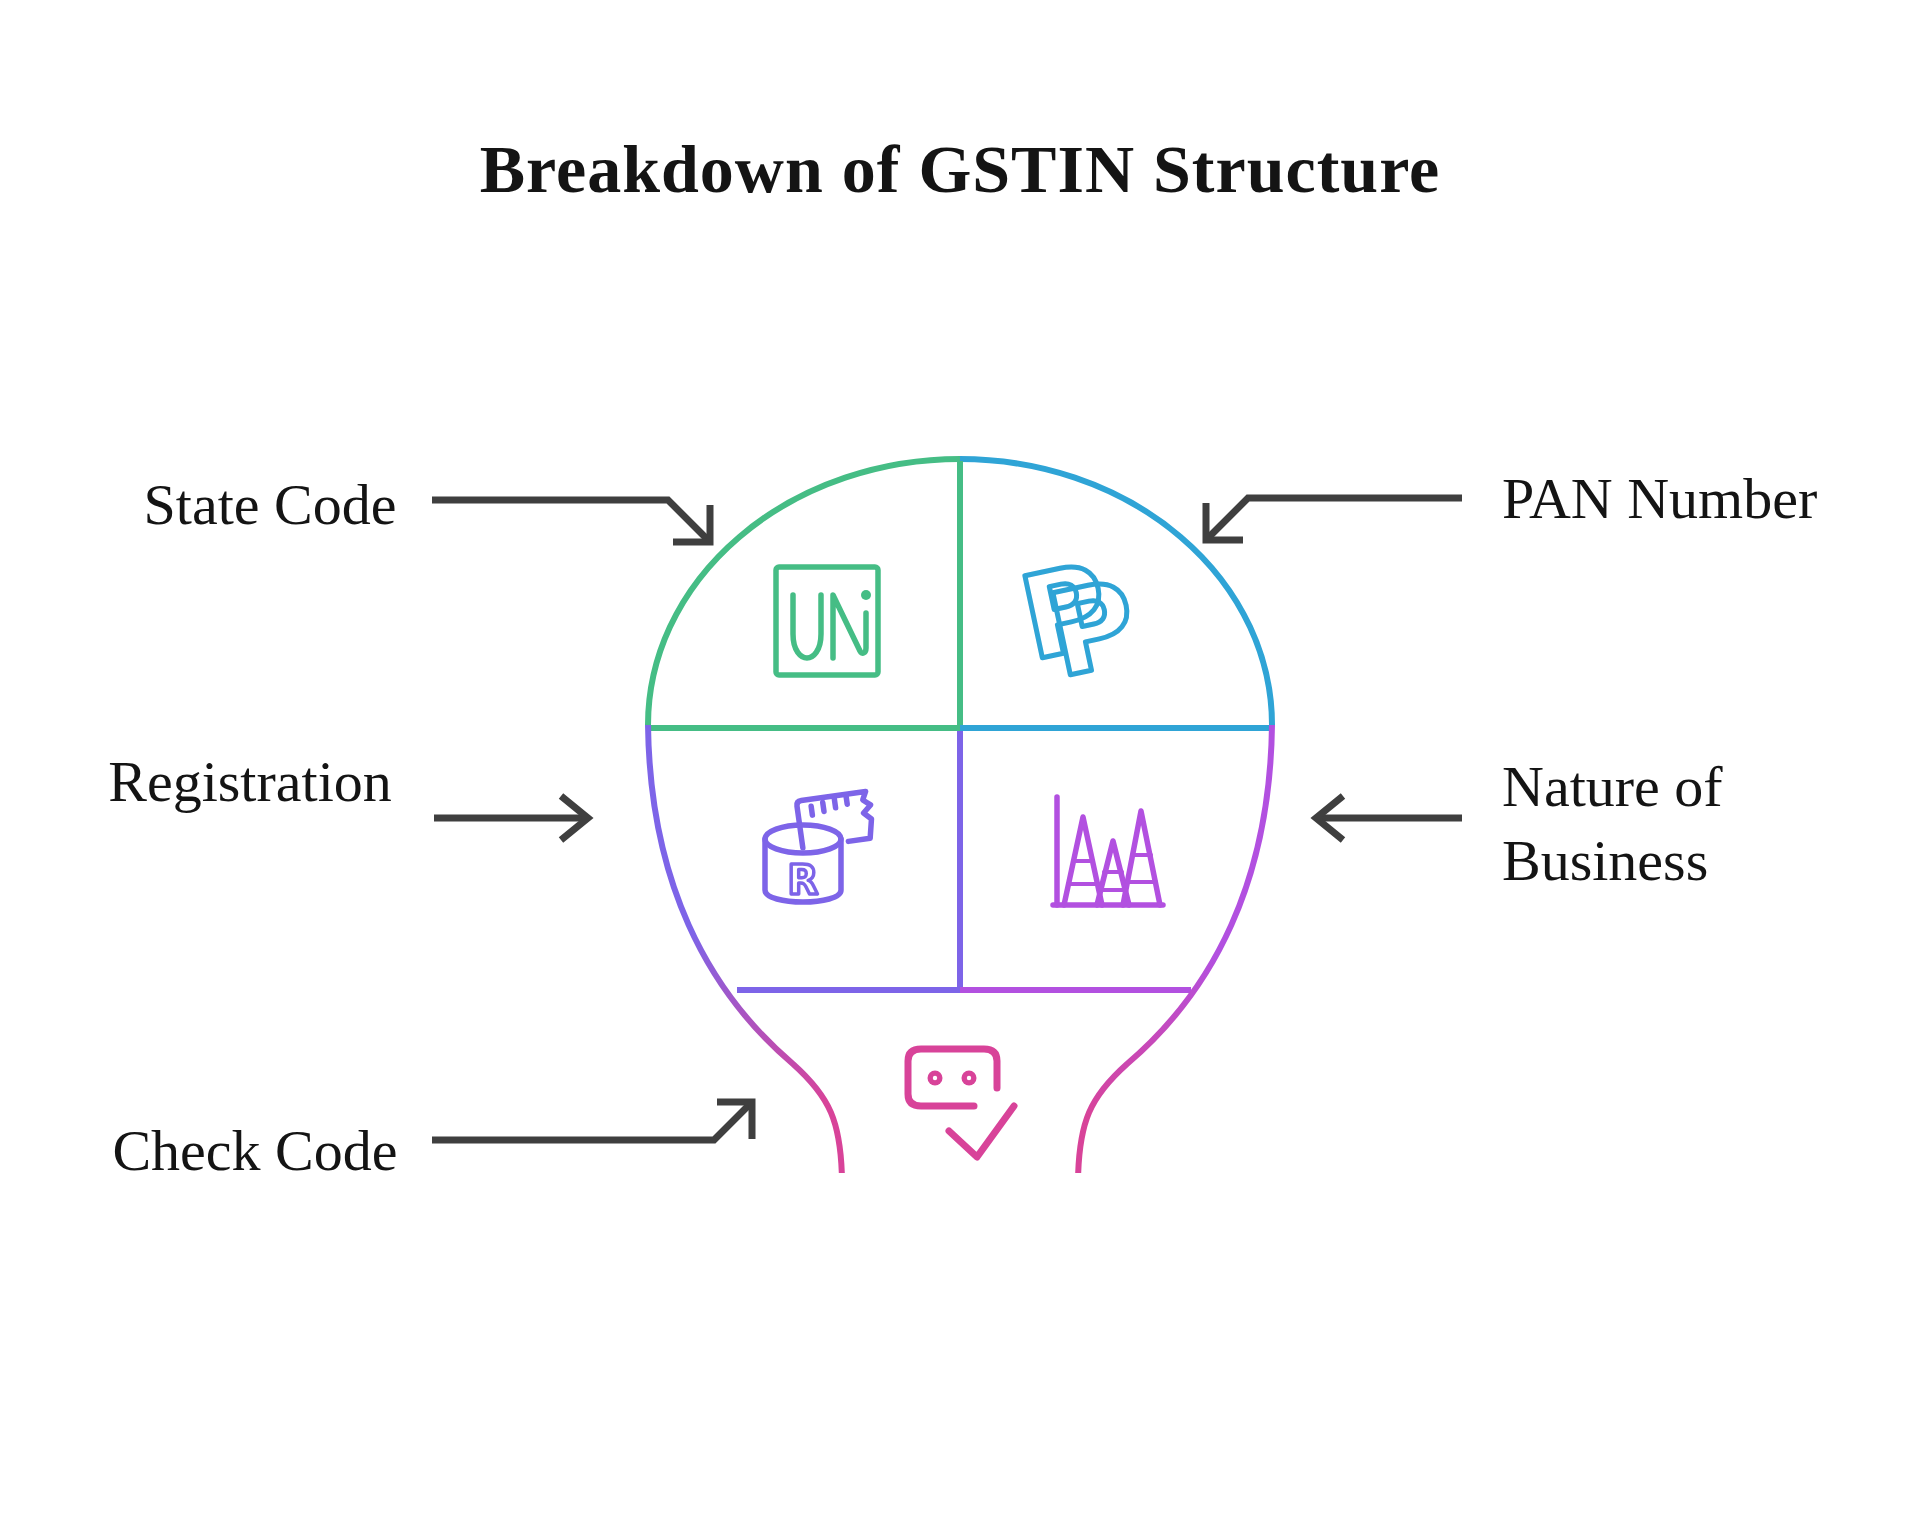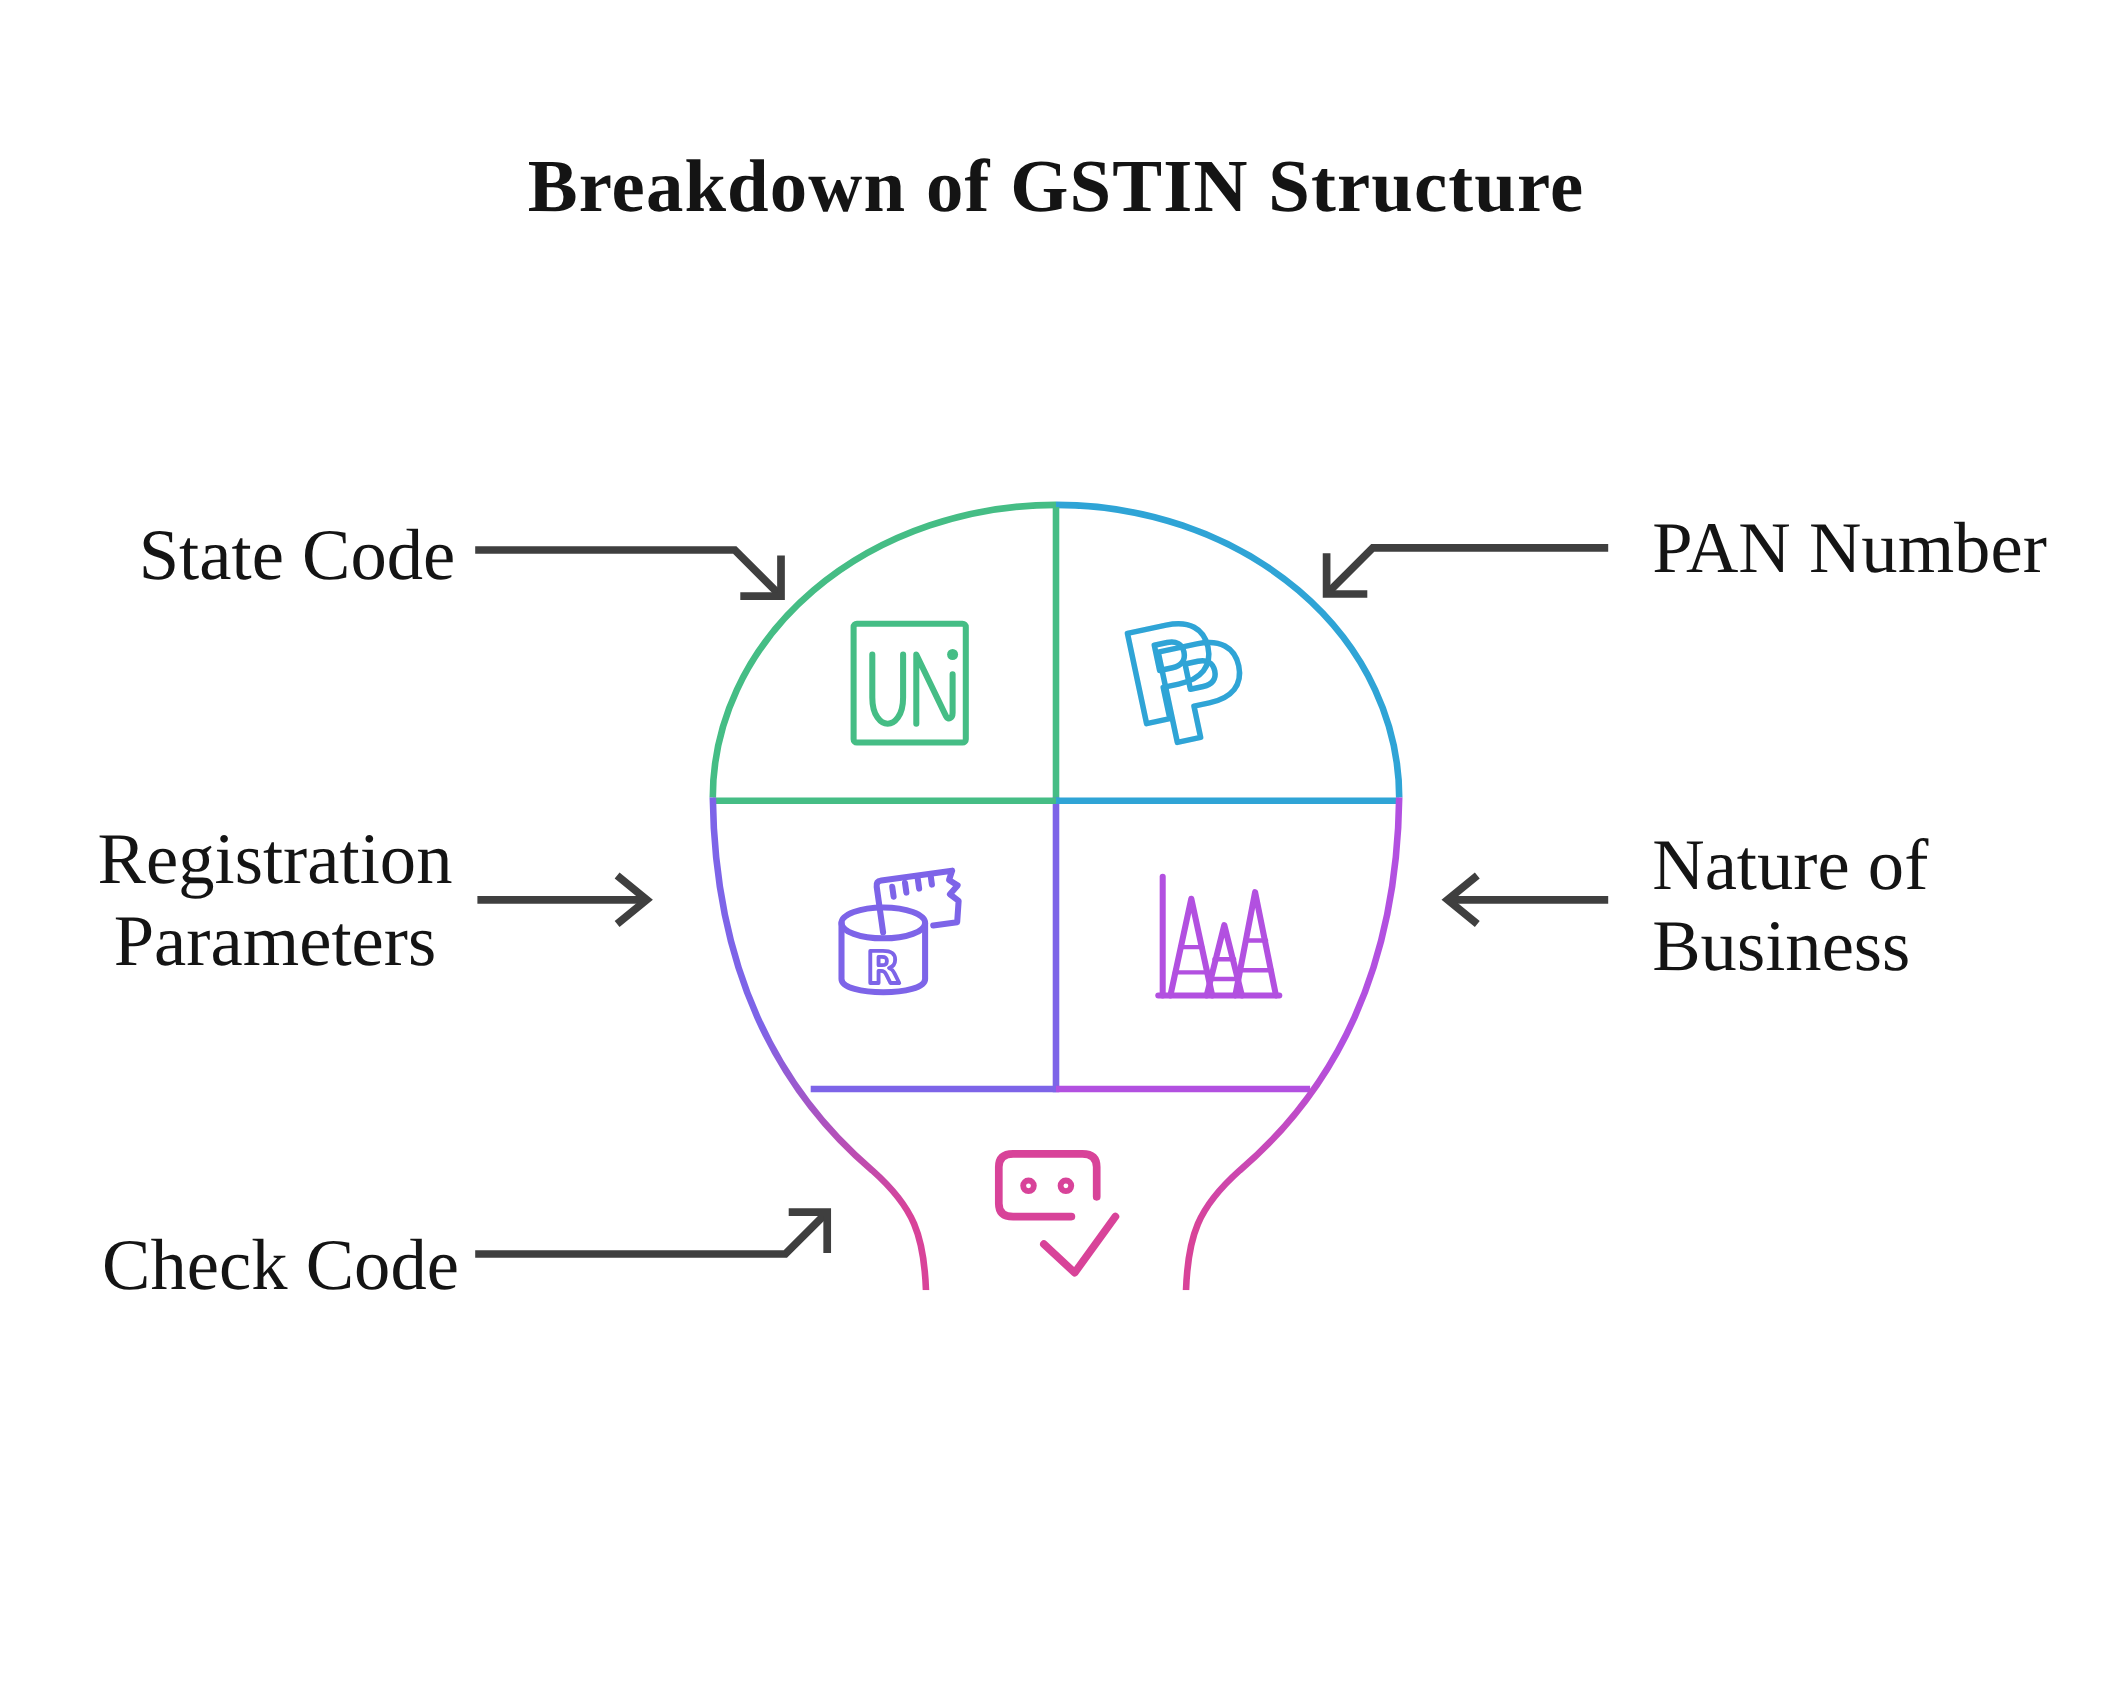--- a/index.html
+++ b/index.html
@@ -12,21 +12,21 @@
     overflow:hidden;
     text-decoration:underline;
   }
   #diagram-svg{position:absolute;left:0;top:0;width:1920px;height:1539px;}
   .title{
     position:absolute;top:132px;left:0;width:1920px;
     text-align:center;font-size:68px;font-weight:bold;line-height:1.1;
     letter-spacing:1px;
   }
   .callout{
-    position:absolute;font-size:66px;line-height:74px;
+    position:absolute;font-size:58px;line-height:74px;
     color:var(--text,#141414);white-space:nowrap;
   }
   .c-center{text-align:center;}
   .c-left{text-align:left;}
   #callout-state-code{top:468px;left:115px;width:310px;}
   #callout-pan-number{top:462px;left:1502px;width:420px;}
   #callout-registration{top:745px;left:60px;width:380px;text-align:center;}
   #callout-nature{top:750px;left:1502px;width:420px;}
   #callout-check-code{top:1100px;left:70px;width:370px;margin-top:14px;}
 </style>
@@ -36,21 +36,20 @@
 <div id="canvas">
 
   <div class="title">Breakdown of GSTIN Structure</div>
 
   <div class="callout c-center" id="callout-state-code">State Code</div>
 
   <div class="callout c-left" id="callout-pan-number">PAN Number</div>
 
   <div class="callout c-center" id="callout-registration">
     <div>Registration</div>
-    <div>Parameters</div>
   </div>
 
   <div class="callout c-left" id="callout-nature">
     <div>Nature of</div>
     <div>Business</div>
   </div>
 
   <div class="callout c-center" id="callout-check-code">Check Code</div>
 
   <svg id="diagram-svg" viewBox="0 0 1920 1539">

